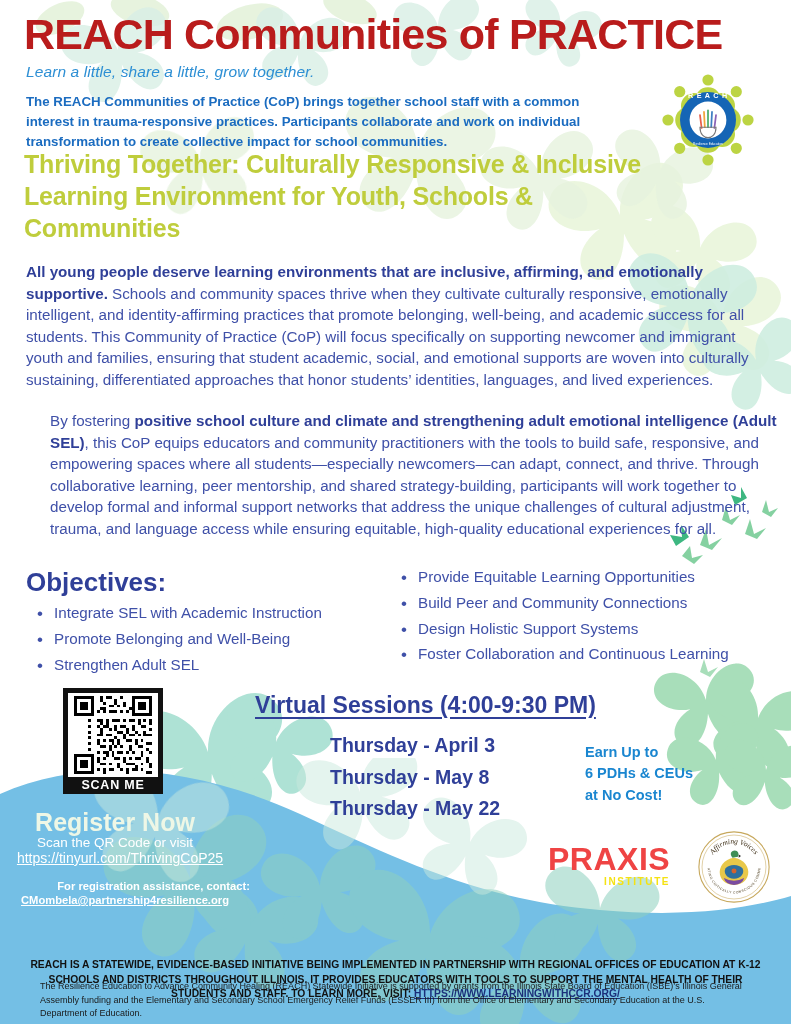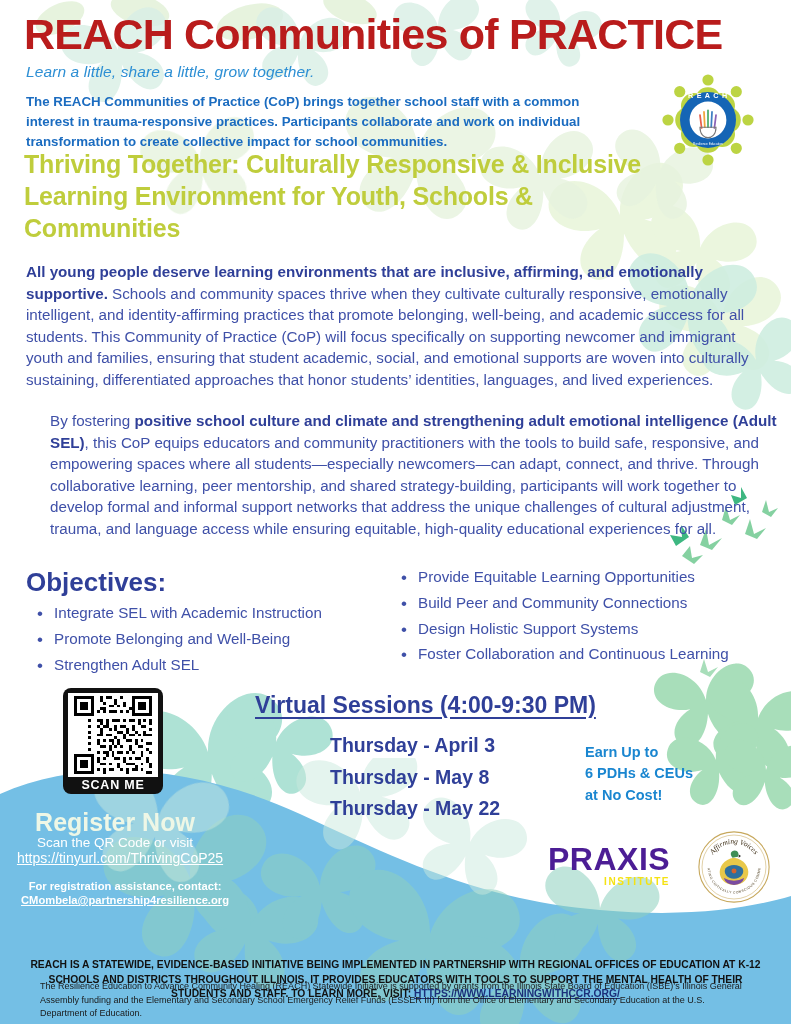--- a/index.html
+++ b/index.html
@@ -133,21 +133,21 @@
   }
 
   
   .qr-box {
     position: absolute;
     left: 63px;
     top: 688px;
     width: 100px;
     height: 106px;
     background: #111111;
-    border-radius: 8px;
+    border-radius: 0;
     padding: 5px 5px 0 5px;
     z-index: 5;
   }
   .qr-canvas {
     width: 90px;
     height: 84px;
     background: #ffffff;
     display: block;
   }
   .qr-label {
@@ -190,21 +190,21 @@
     font-size: 14px;
     color: #ffffff;
     text-decoration: underline;
     z-index: 5;
   }
   .assist-label {
     position: absolute;
     left: 0px;
     top: 880px;
     width: 250px;
-    text-align: center;
+    text-align: right;
     font-size: 11.2px;
     font-weight: bold;
     color: #ffffff;
     z-index: 5;
   }
   .assist-email {
     position: absolute;
     left: 0px;
     top: 894px;
     width: 250px;
@@ -255,21 +255,21 @@
   
   .praxis {
     position: absolute;
     left: 548px;
     top: 843px;
     z-index: 6;
   }
   .praxis-word {
     font-size: 32px;
     font-weight: bold;
-    color: #4c1d95;
+    color: #ef4444;
     letter-spacing: 0.5px;
     line-height: 1;
     font-family: "Liberation Sans", sans-serif;
   }
   .praxis-sub {
     font-size: 10px;
     font-weight: bold;
     color: #f5e213;
     letter-spacing: 1.6px;
     text-align: right;

